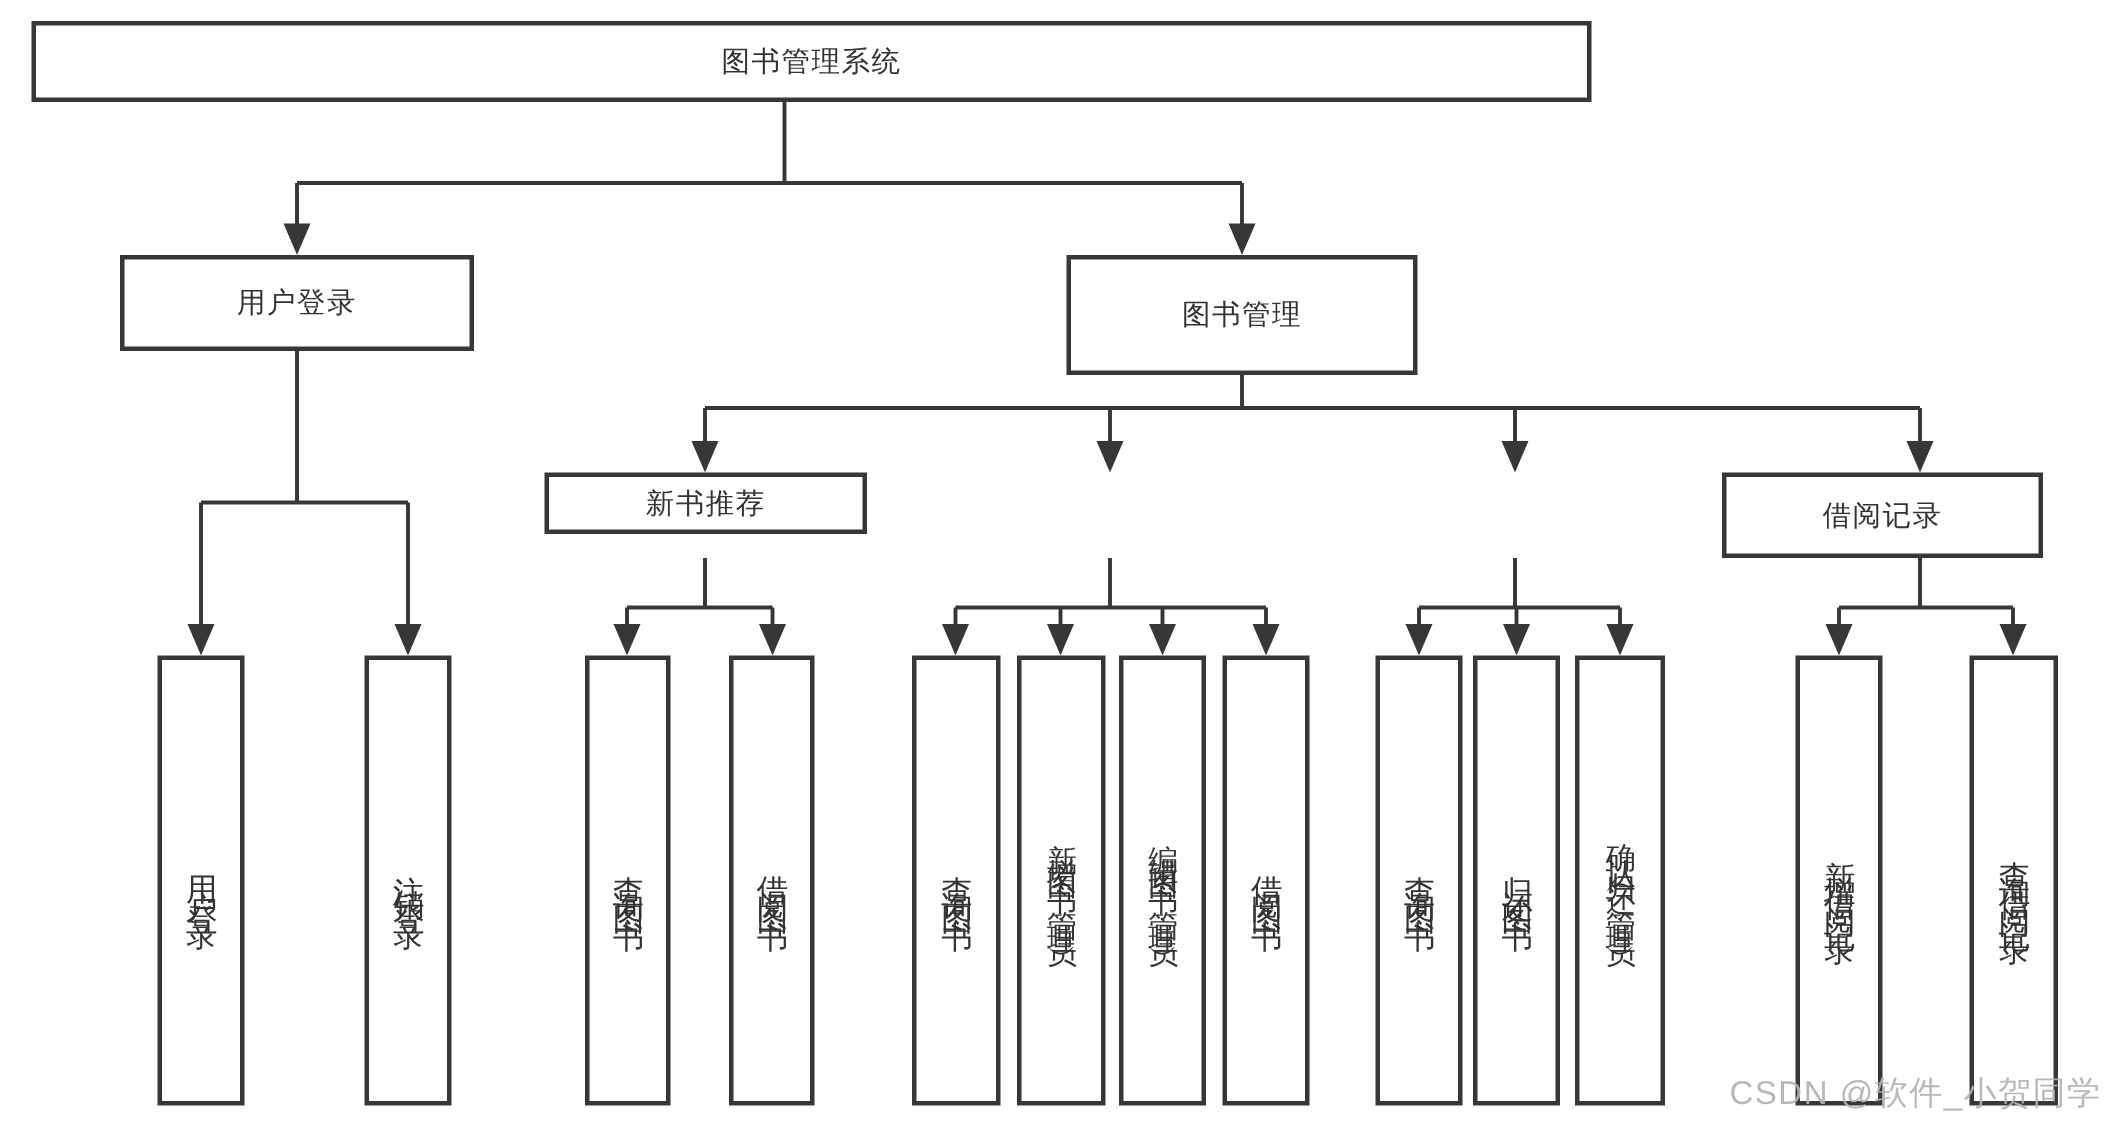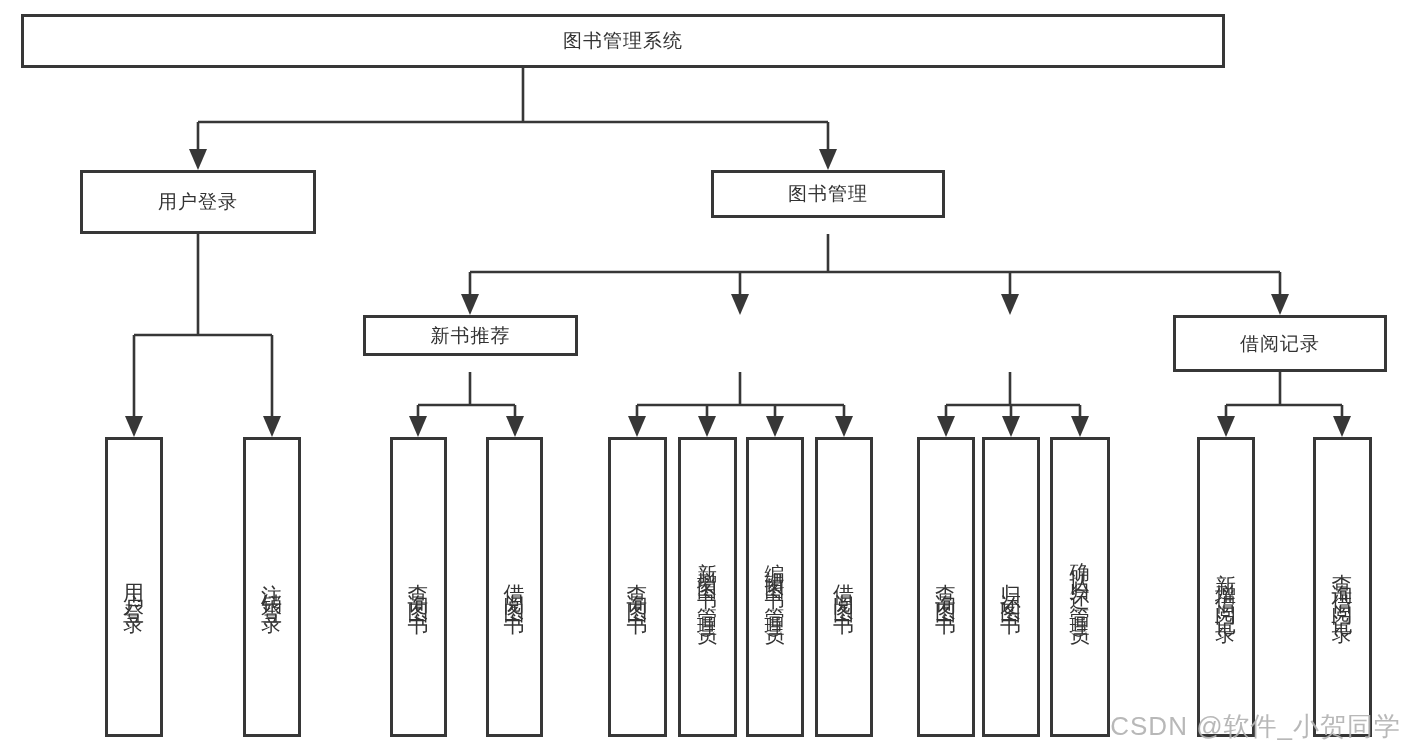--- a/index.html
+++ b/index.html
@@ -34,21 +34,21 @@
     line-height:1;
   }
   .node.v.long span{
     letter-spacing:9px;
     font-size:20px;
   }
   .watermark{
     position:absolute;
     right:4px;
     bottom:3px;
-    font-size:26px;
+    font-size:22px;
     color:rgba(178,178,178,0.92);
     letter-spacing:1px;
     white-space:nowrap;
   }
 </style>
 </head>
 <body>
 
 <div id="canvas">
 
@@ -76,35 +76,35 @@
       <polygon points="766,416 784,416 775,437"></polygon>
       <polygon points="835,416 853,416 844,437"></polygon>
       <polygon points="937,416 955,416 946,437"></polygon>
       <polygon points="1002,416 1020,416 1011,437"></polygon>
       <polygon points="1071,416 1089,416 1080,437"></polygon>
       <polygon points="1217,416 1235,416 1226,437"></polygon>
       <polygon points="1333,416 1351,416 1342,437"></polygon>
     </g>
   </svg>
 
-  <div class="node h" style="left:21px;top:14px;width:1204px;height:54px">
+  <div class="node h" style="left:21px;top:14px;width:1040px;height:54px">
     <span>图书管理系统</span>
   </div>
 
   <div class="node h" style="left:80px;top:170px;width:236px;height:64px">
     <span>用户登录</span>
   </div>
-  <div class="node h" style="left:711px;top:170px;width:234px;height:48px">
+  <div class="node h" style="left:711px;top:170px;width:234px;height:80px">
     <span>图书管理</span>
   </div>
 
   <div class="node h" style="left:363px;top:315px;width:215px;height:41px">
     <span>新书推荐</span>
   </div>
-  <div class="node h" style="left:1173px;top:315px;width:214px;height:57px">
+  <div class="node h" style="left:1148px;top:315px;width:214px;height:57px">
     <span>借阅记录</span>
   </div>
 
   <div class="node v" style="left:105px;top:437px;width:58px;height:300px">
     <span>用户登录</span>
   </div>
   <div class="node v" style="left:243px;top:437px;width:58px;height:300px">
     <span>注销登录</span>
   </div>
 

